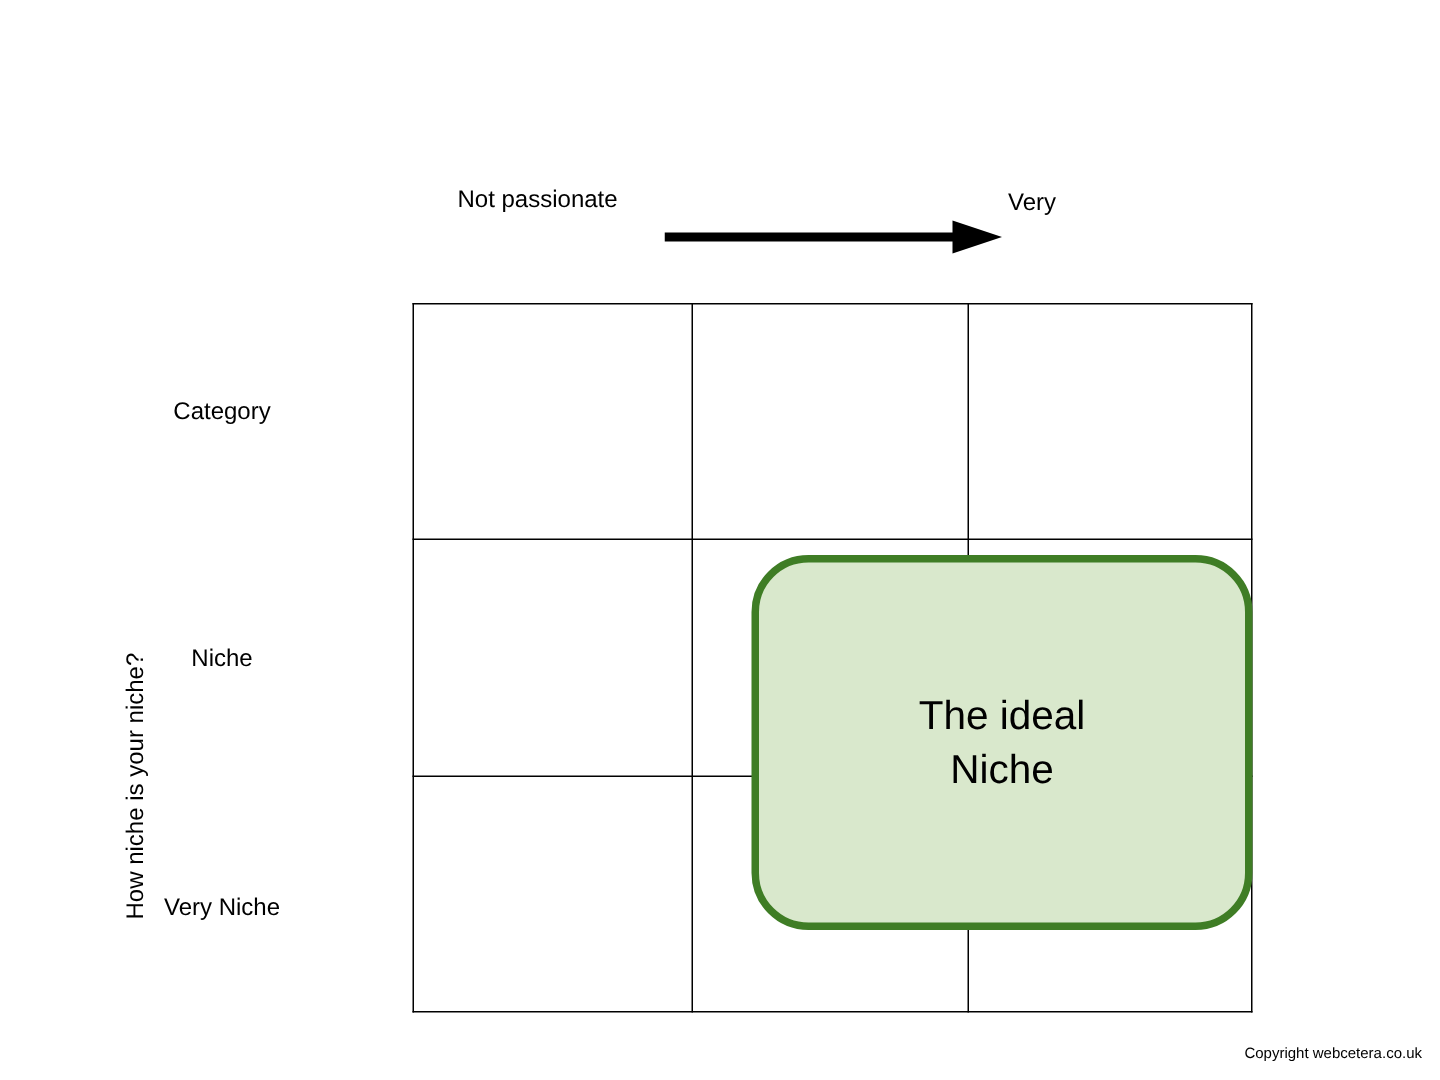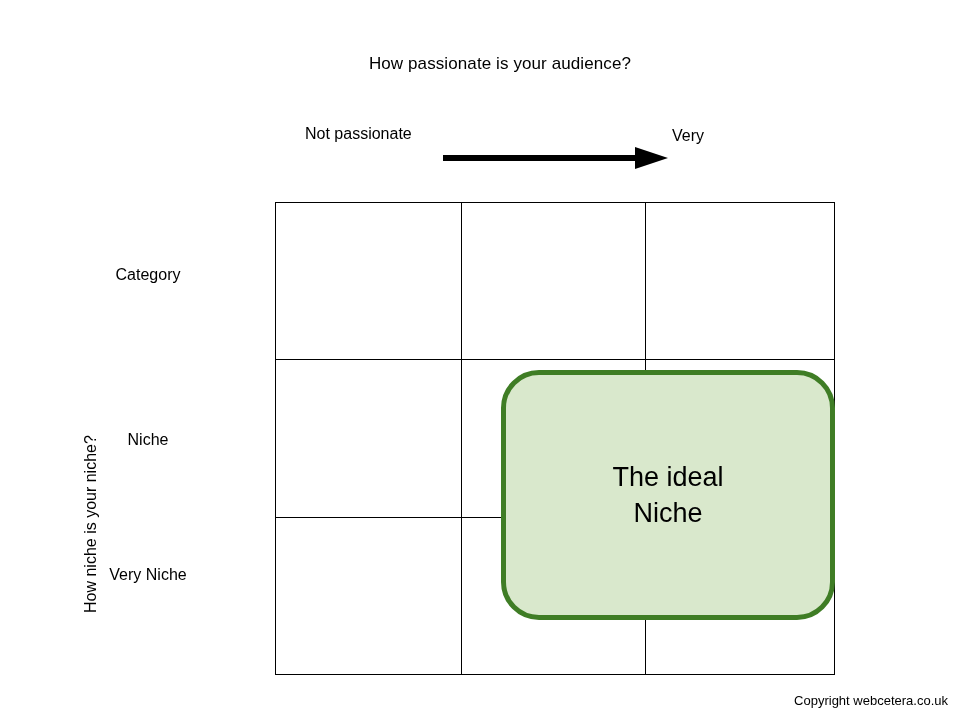--- a/index.html
+++ b/index.html
@@ -75,21 +75,21 @@
   
   .row-label {
     position: absolute;
     width: 230px;
     text-align: center;
     font-size: 16px;
     white-space: nowrap;
   }
   .row-label.r0 { left: 33px; top: 266px; }
   .row-label.r1 { left: 33px; top: 431px; }
-  .row-label.r2 { left: 33px; top: 566px; }
+  .row-label.r2 { left: 33px; top: 597px; }
 
   
   .grid {
     position: absolute;
     left: 275px;
     top: 202px;
     width: 560px;
     height: 473px;
   }
   .grid-line {
@@ -119,31 +119,30 @@
     font-size: 27px;
     line-height: 36px;
     color: #000000;
   }
 
   
   .copyright {
     position: absolute;
     right: 12px;
     bottom: 12px;
-    font-size: 13px;
+    font-size: 10px;
     white-space: nowrap;
     margin-left: 21px;
   }
 </style>
 </head>
 <body>
 
 <div id="canvas">
 
-  <div class="chart-title">How passionate is your audience?</div>
 
   <div class="x-left-label">Not passionate</div>
 
   <div class="x-right-label">
     <div>Very</div>
   </div>
 
   <div class="x-arrow">
     <svg width="232" height="36" viewBox="0 0 232 36" xmlns="http://www.w3.org/2000/svg">
       <rect x="0" y="15" width="197" height="6" fill="#000000"></rect>

